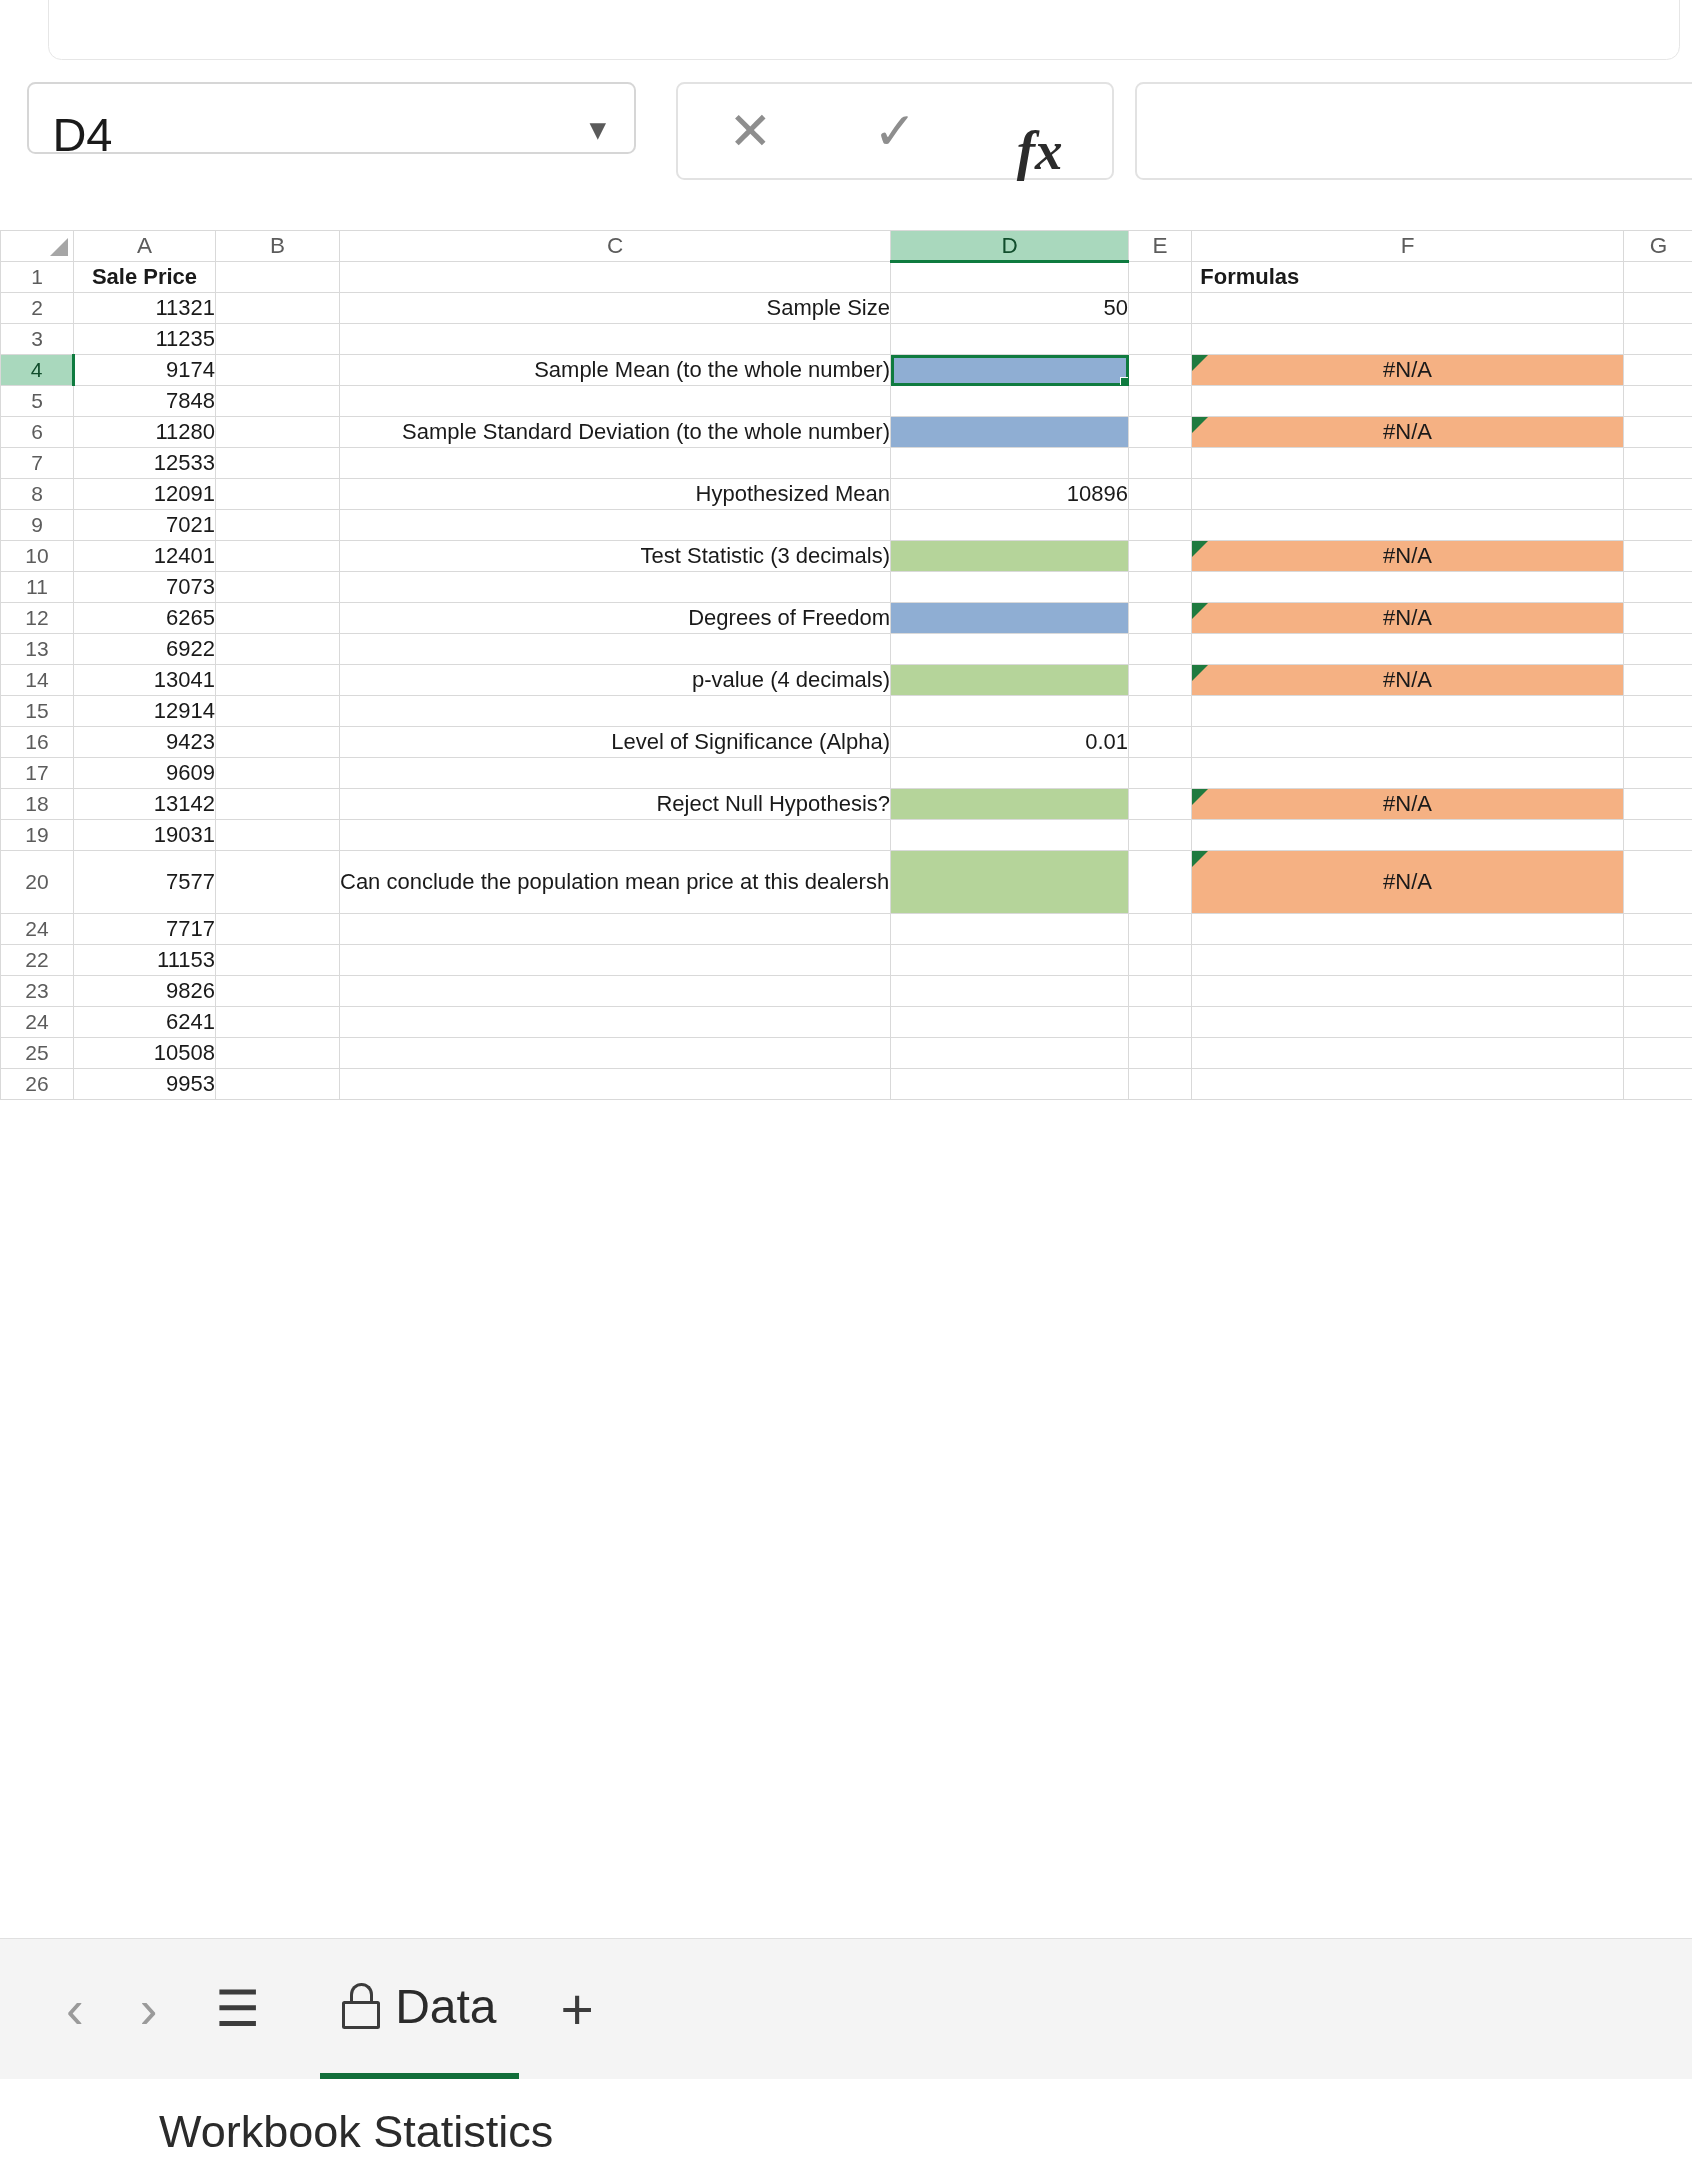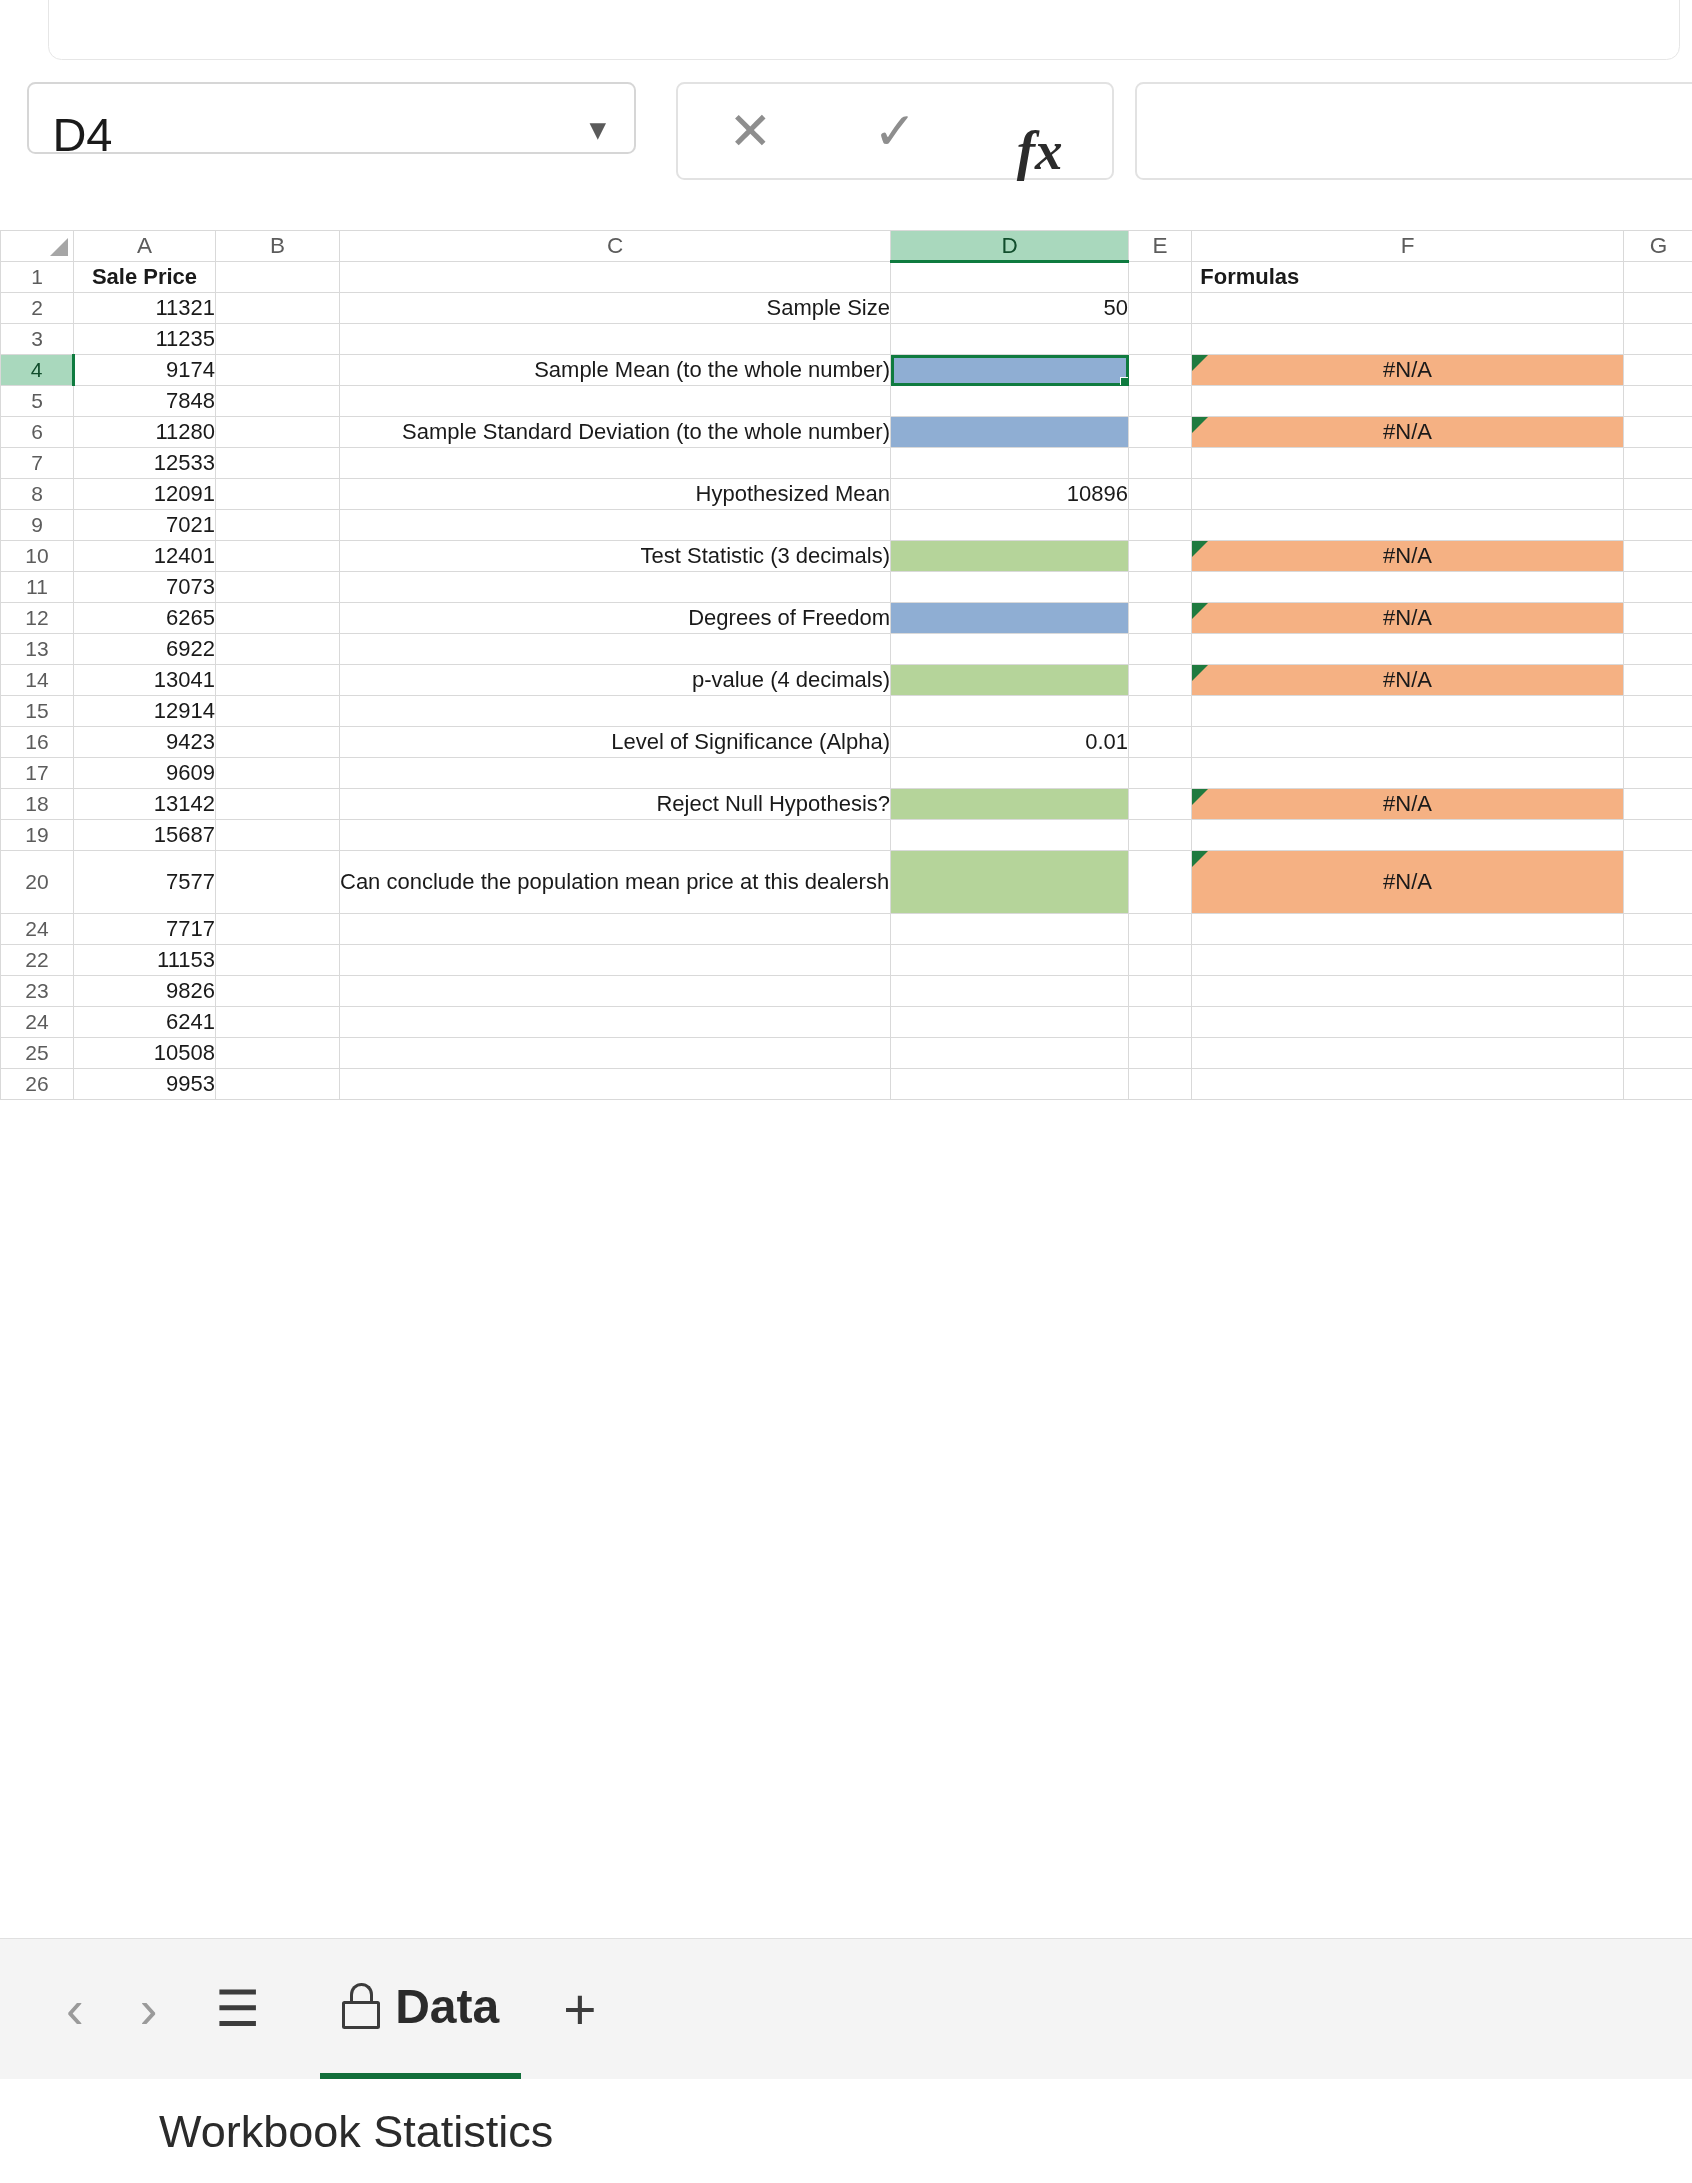--- a/index.html
+++ b/index.html
@@ -249,21 +249,21 @@
     content: "";
     position: absolute;
     left: 0; top: 18.4px;
     width: 38px; height: 28px;
     border: 3.3px solid #3b3b3b;
     border-radius: 2.5px;
     box-sizing: border-box;
   }
   .sheet-tab .tab-label {
     font-size: 48px;
-    font-weight: bold;
+    font-weight: normal;
     color: #2b2b2b;
   }
   .sb-plus {
     font-size: 57px;
     color: #3c3c3c;
     margin-left: 42px;
     line-height: 1;
   }
 
   
@@ -511,21 +511,21 @@
           <td class="cell-a">13142</td>
           <td></td>
           <td class="cell-c">Reject Null Hypothesis?</td>
           <td class="cell-d fill-green"></td>
           <td></td>
           <td class="cell-f fill-orange flag">#N/A</td>
           <td></td>
         </tr>
         <tr>
           <td class="rowhdr">19</td>
-          <td class="cell-a">15687</td>
+          <td class="cell-a">19031</td>
           <td></td>
           <td class="cell-c"></td>
           <td class="cell-d"></td>
           <td></td>
           <td class="cell-f"></td>
           <td></td>
         </tr>
         <tr style="height: 63px;">
           <td class="rowhdr">20</td>
           <td class="cell-a">7577</td>

